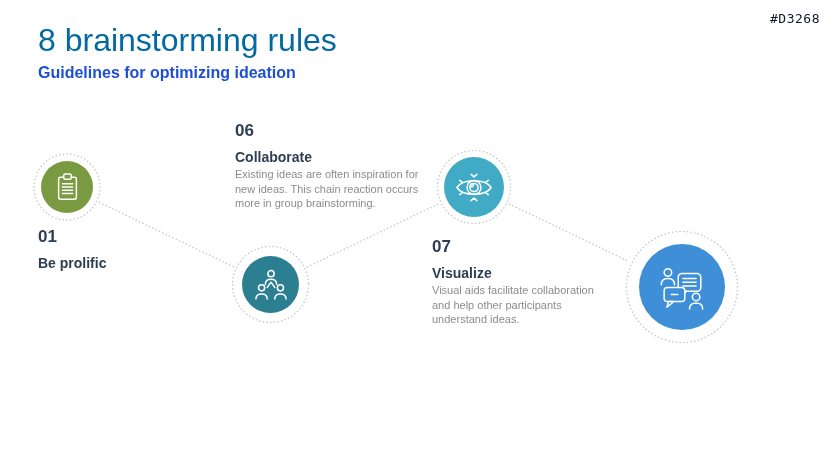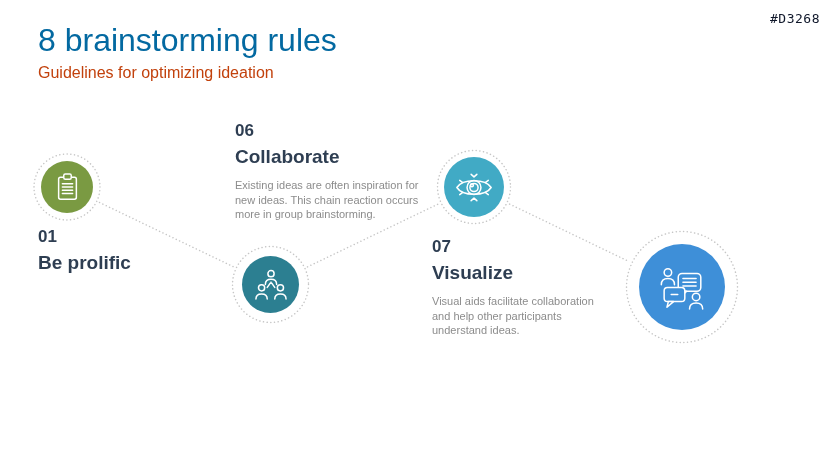--- a/index.html
+++ b/index.html
@@ -6,21 +6,21 @@
   .canvas {
     position:relative; width:836px; height:470px; background:#ffffff;
     font-family:"Liberation Sans", sans-serif; overflow:hidden;
   }
   .slide-title {
     position:absolute; left:38px; top:27px;
     font-size:32px; line-height:26px; font-weight:400; color:#0369a1;
   }
   .slide-subtitle {
     position:absolute; left:38px; top:63px;
-    font-size:16px; line-height:20px; font-weight:400; color:#c2410c;
+    font-size:16px; line-height:20px; font-weight:700; color:#1d4ed8;
   }
   .doc-id {
     position:absolute; right:16px; top:11px;
     font-family:"DejaVu Sans Mono", monospace;
     font-size:13px; color:#0f172a; letter-spacing:0.5px;
   }
   svg.overlay { position:absolute; left:0; top:0; pointer-events:none; }
   .ring, .connector {
     fill:none; stroke:#C6C6C6; stroke-width:1.5;
     stroke-dasharray:0.1 3.6; stroke-linecap:round;
@@ -35,22 +35,22 @@
   #c05 { left:41px;  top:161px; width:52px; height:52px; }
   #c06 { left:242px; top:256px; width:57px; height:57px; }
   #c07 { left:444px; top:157px; width:60px; height:60px; }
   #c08 { left:639px; top:244px; width:86px; height:86px; }
   .rule { position:absolute; }
   #rule05 { left:38px;  top:224px; }
   #rule06 { left:235px; top:118px; }
   #rule07 { left:432px; top:234px; }
   #rule08 { left:630px; top:118px; }
   .num    { font-size:17px; line-height:26px; font-weight:700; color:#2E3E52; }
-  .rtitle { font-size:19px; line-height:20px; font-weight:700; color:#2E3E52; margin-top:3px; }
-  .desc   { font-size:11px; line-height:14.5px; color:#8C8C8C; margin-top:11px; white-space:pre; }
+  .rtitle { font-size:14px; line-height:20px; font-weight:700; color:#2E3E52; margin-top:3px; }
+  .desc   { font-size:11px; line-height:14.5px; color:#8C8C8C; white-space:pre; }
 </style>
 </head>
 <body>
 
 <div class="canvas">
 
   <div class="slide-title">8 brainstorming rules</div>
   <div class="slide-subtitle">Guidelines for optimizing ideation</div>
   <div class="doc-id">#D3268</div>
 

